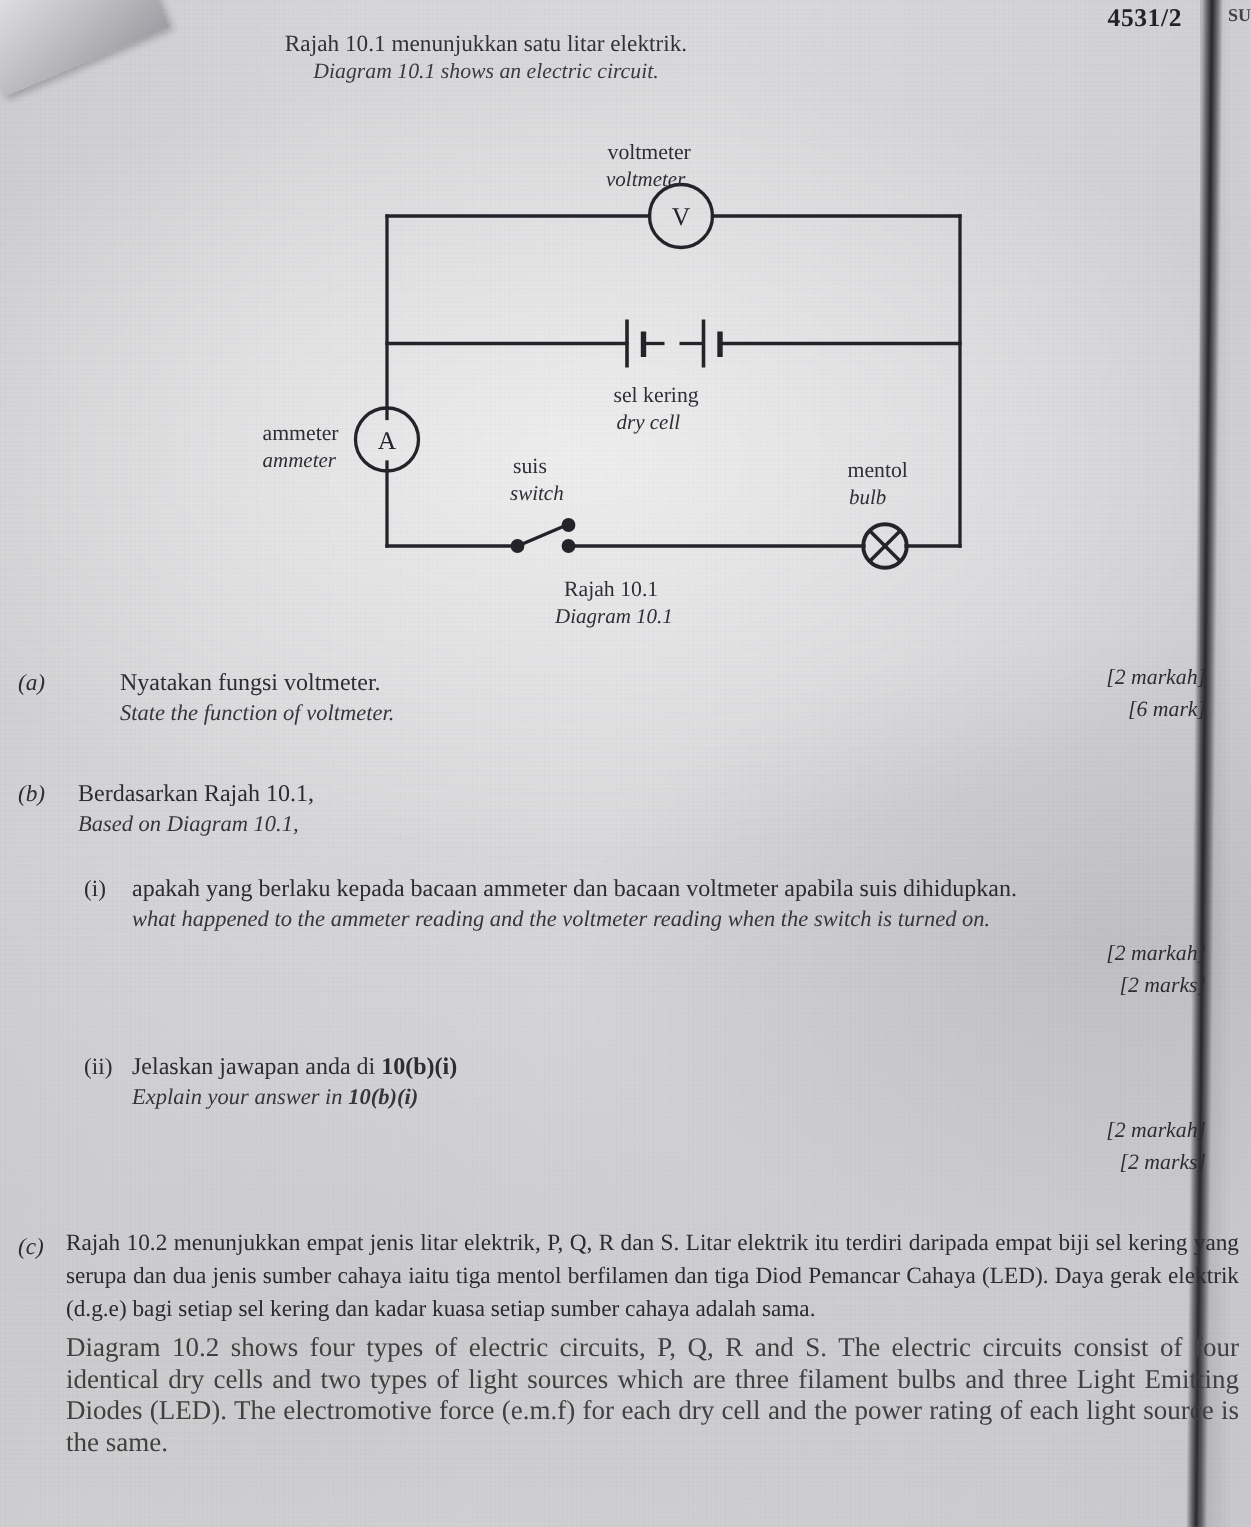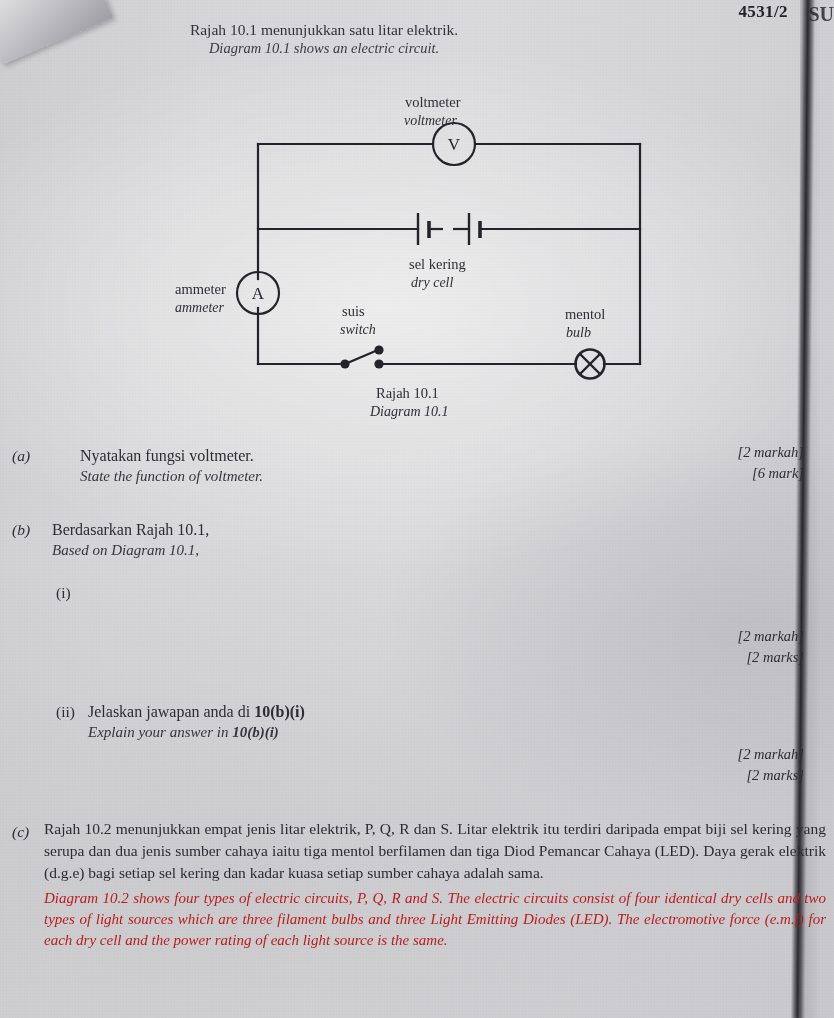--- a/index.html
+++ b/index.html
@@ -83,21 +83,21 @@
     right: 46px; top: 2px;
     font-family: "Liberation Serif", serif;
     font-size: 17px;
     font-weight: bold;
     letter-spacing: .4px;
     color: #232327;
   }
   .page-code-suffix {
     position: absolute;
     right: 0px; top: 3px;
-    font-size: 20px;
+    font-size: 12px;
     font-weight: bold;
     color: #2b2b2f;
     opacity: .85;
   }
 
   .intro {
     position: absolute;
     left: 4px; top: 20px;
     width: 640px;
     text-align: center;
@@ -168,24 +168,23 @@
     position: absolute;
     font-family: "Liberation Serif", serif;
   }
   .para .my {
     font-size: 15.5px;
     line-height: 22px;
     color: #2b2b32;
     text-align: justify;
   }
   .para .en {
-    font-size: 15px;
+    font-size: 18px;
     line-height: 21px;
-    font-style: italic;
-    color: #b91c1c;
+    color: #404040;
     text-align: justify;
   }
   b { font-weight: bold; }
 </style>
 </head>
 <body>
 
 <div class="paper"></div>
 <div class="grain"></div>
 <div class="binding-glow"></div>
@@ -281,20 +280,24 @@
   <div class="marks" style="right:30px; top:444px;">[2 markah]</div>
   <div class="marks" style="right:30px; top:465px;">[6 mark]</div>
 
   <div class="lbl" style="left:12px; top:521px;">(b)</div>
   <div class="q" style="left:52px; top:519px; width:560px;">
     <div class="my">Berdasarkan Rajah 10.1,</div>
     <div class="en">Based on Diagram 10.1,</div>
   </div>
 
   <div class="lbl" style="left:56px; top:584px; font-style:normal;">(i)</div>
+  <div class="q" style="left:88px; top:582px; width:680px;">
+    <div class="my">apakah yang berlaku kepada bacaan ammeter dan bacaan voltmeter apabila suis dihidupkan.</div>
+    <div class="en">what happened to the ammeter reading and the voltmeter reading when the switch is turned on.</div>
+  </div>
   <div class="marks" style="right:30px; top:628px;">[2 markah]</div>
   <div class="marks" style="right:30px; top:649px;">[2 marks]</div>
 
   <div class="lbl" style="left:56px; top:703px; font-style:normal;">(ii)</div>
   <div class="q" style="left:88px; top:701px; width:560px;">
     <div class="my"><span>Jelaskan jawapan anda di </span><b>10(b)(i)</b></div>
     <div class="en"><span>Explain your answer in </span><b>10(b)(i)</b></div>
   </div>
   <div class="marks" style="right:30px; top:746px;">[2 markah]</div>
   <div class="marks" style="right:30px; top:767px;">[2 marks]</div>

